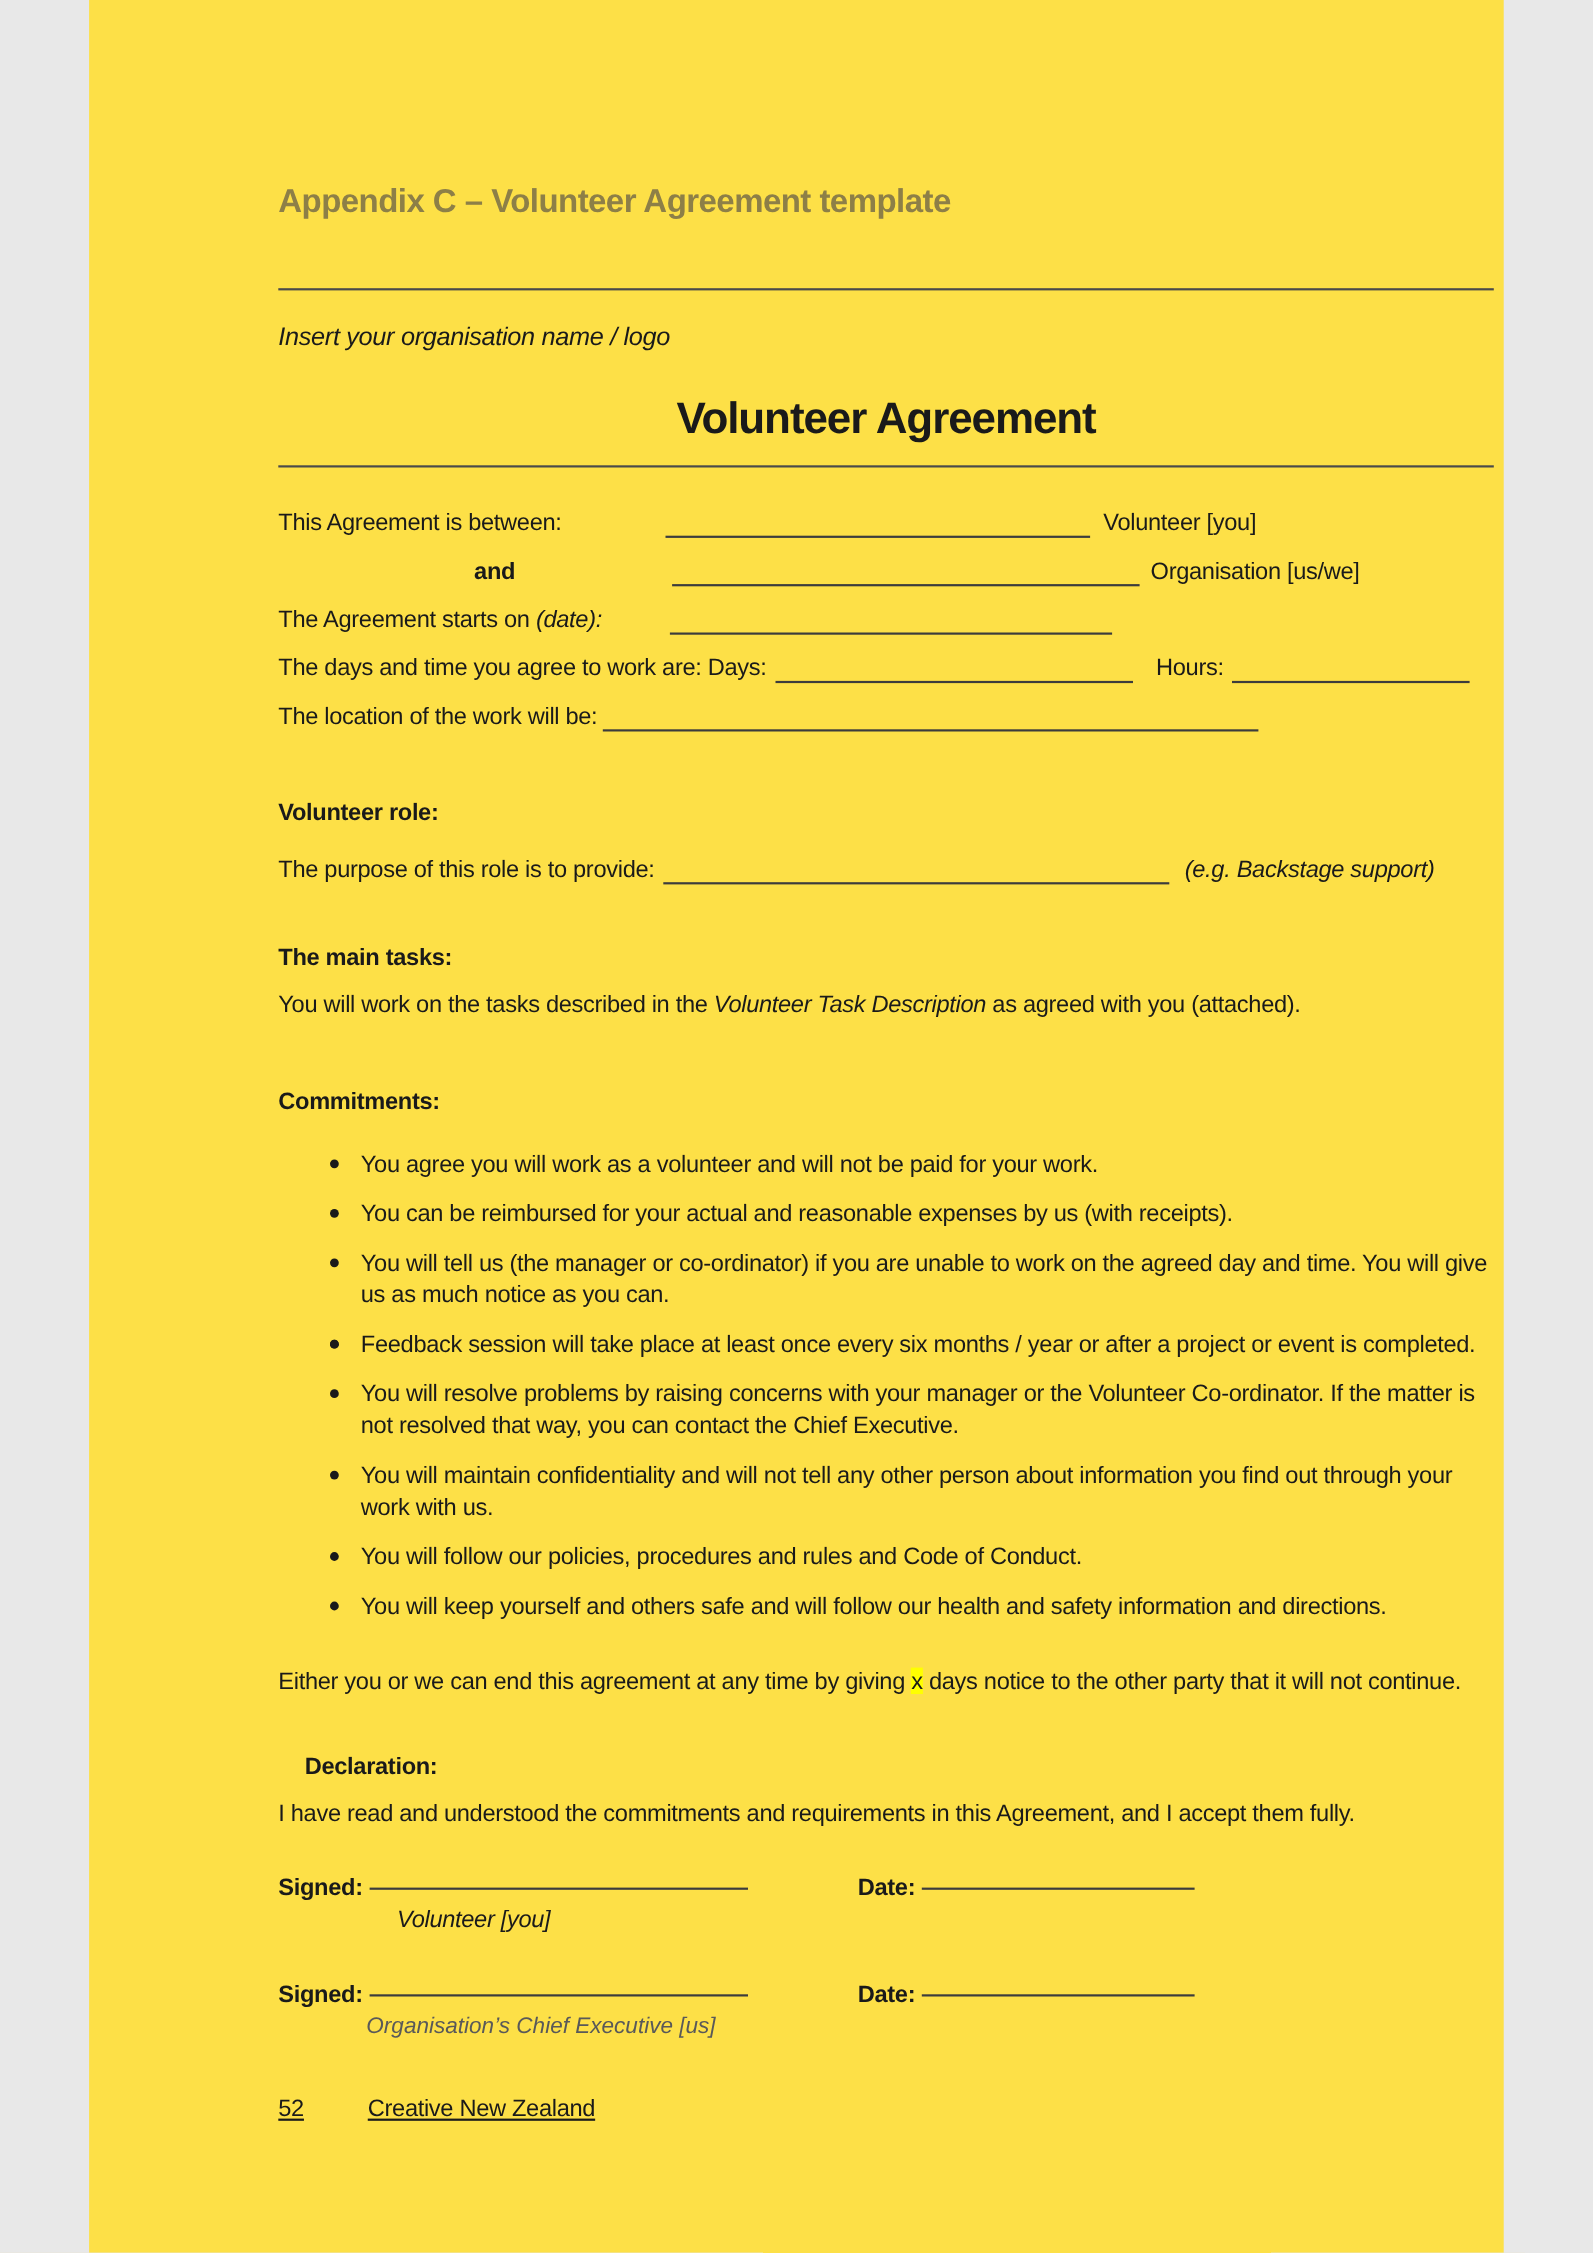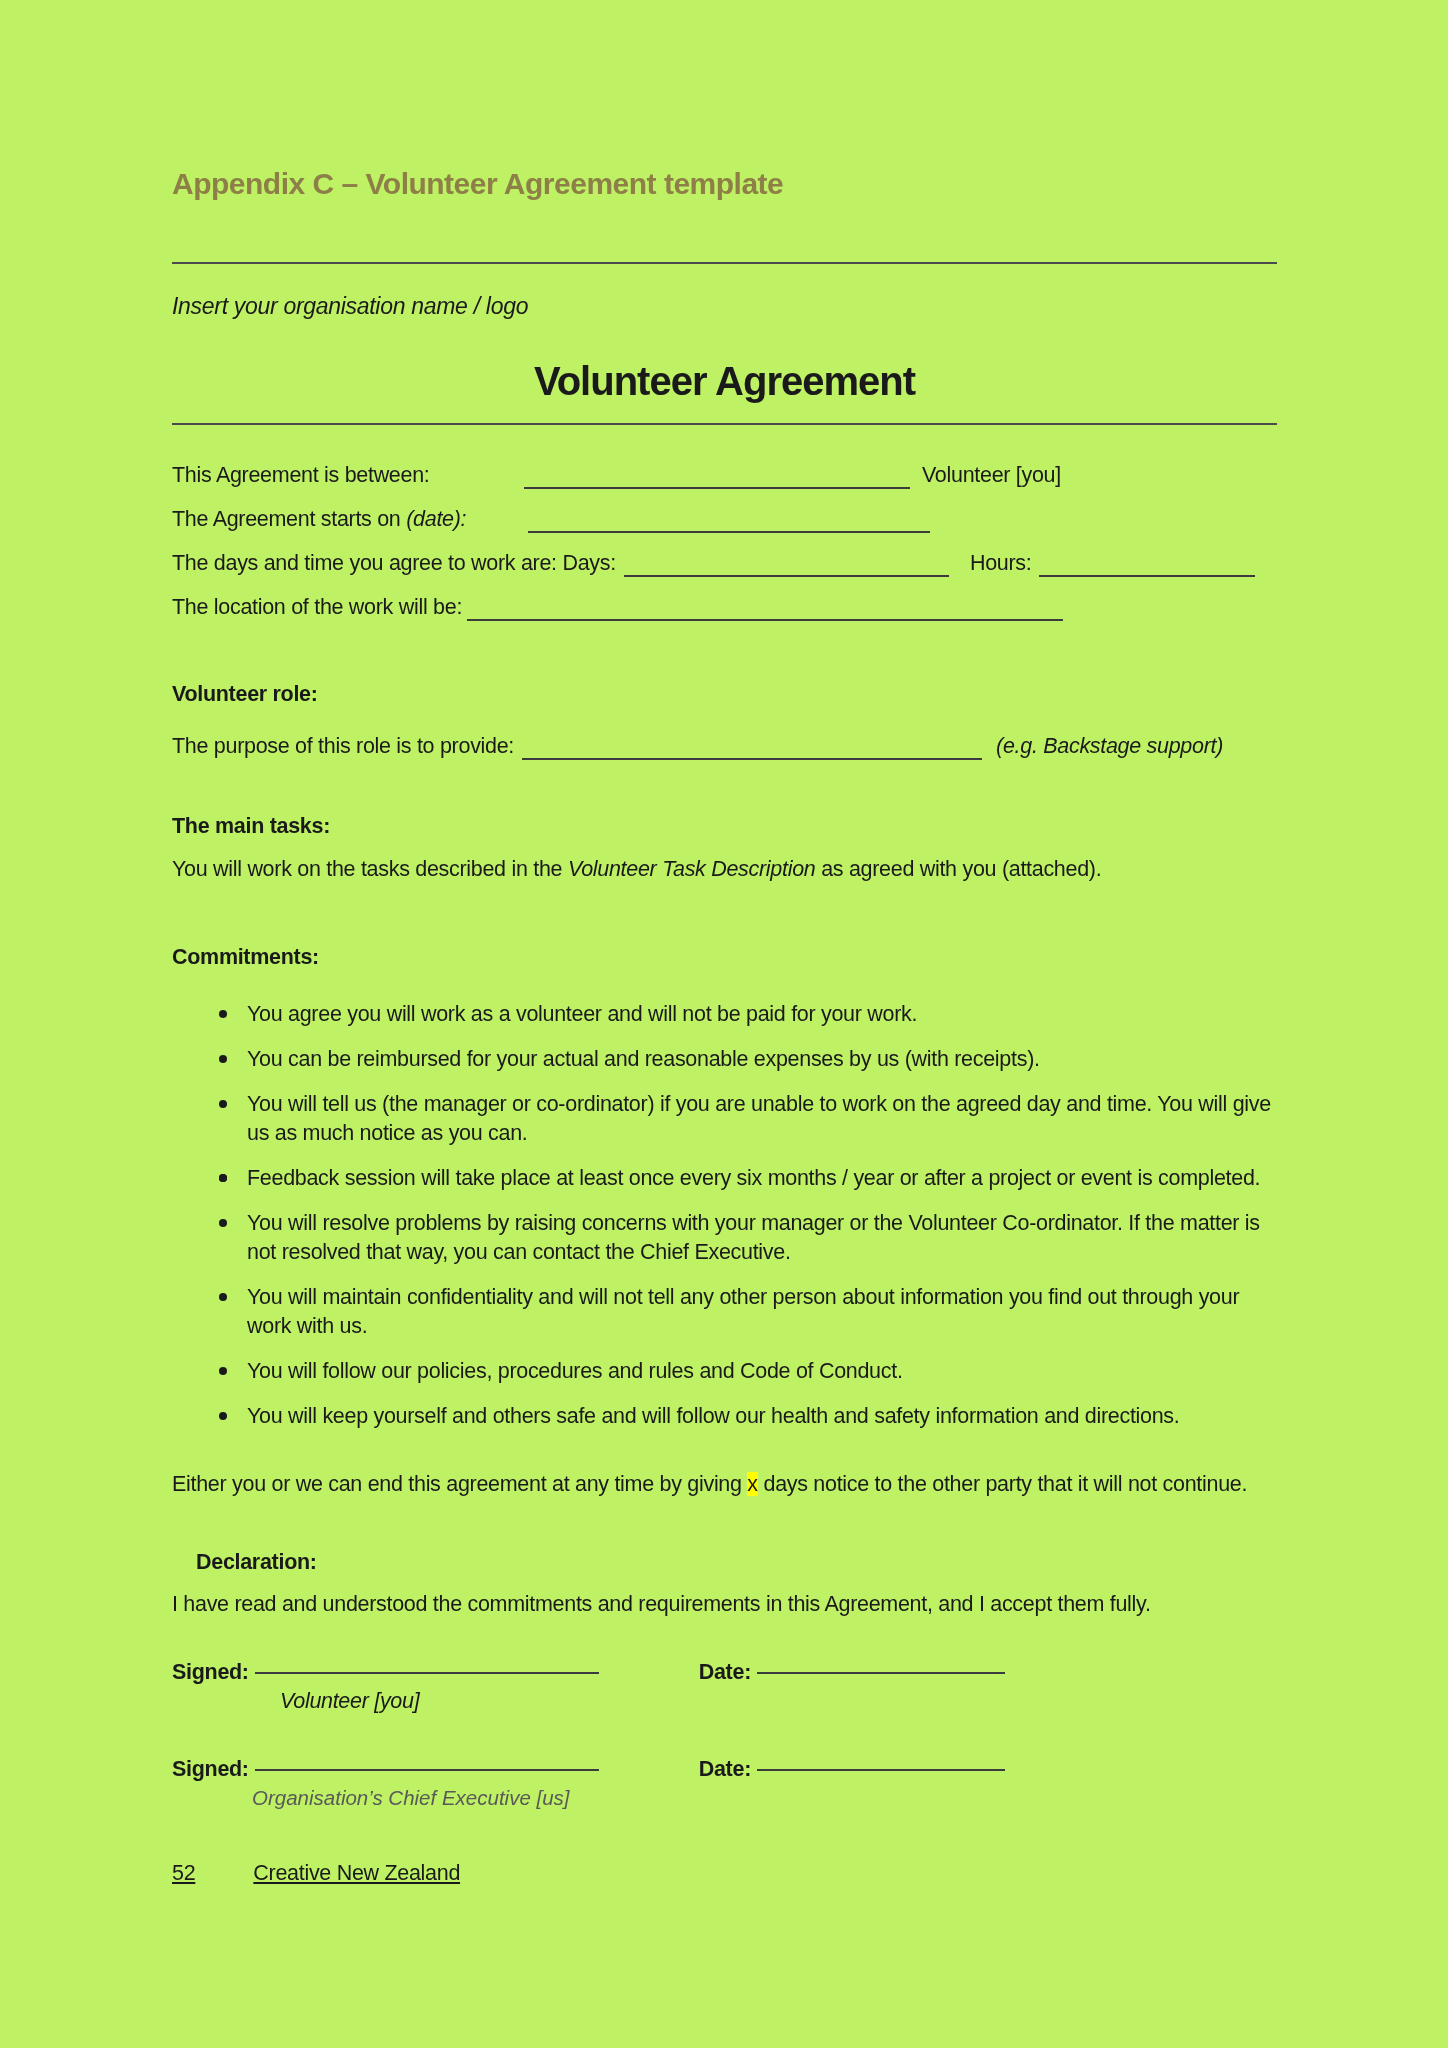--- a/index.html
+++ b/index.html
@@ -3,21 +3,21 @@
 <meta charset="utf-8">
 <style>
   :root{
     --accent:#8d7f47;
     --highlight:#ffff00;
     --rule:#4a4a4a;
   }
   *{margin:0;padding:0;box-sizing:border-box;}
   html,body{background:#e8e8e8;}
   .page{
-    width:1448px;height:2048px;background:#bef264;position:relative;
+    width:1286px;height:2048px;background:#fde047;position:relative;
     font-family:"Liberation Sans","DejaVu Sans",sans-serif;
     color:#1a1a1a;font-size:21.5px;letter-spacing:-0.3px;overflow:hidden;
     margin:0 auto;
   }
   .content{position:absolute;left:172px;top:0;width:1105px;}
 
   .appendix-title{
     margin-top:166px;font-size:30px;font-weight:bold;color:var(--accent);
     letter-spacing:-0.5px;line-height:35px;
   }
@@ -90,20 +90,25 @@
     <div class="rule2"></div>
 
     <div class="fields">
 
       <div class="field-row">
         <span class="lbl-cell-a">This Agreement is between:</span>
         <span class="bl" style="width:386px;"></span>
         <span class="suffix">Volunteer [you]</span>
       </div>
 
+      <div class="field-row">
+        <span class="lbl-cell-b">and</span>
+        <span class="bl" style="width:425px;margin-left:6px;"></span>
+        <span class="suffix" style="margin-left:10px;">Organisation [us/we]</span>
+      </div>
 
       <div class="field-row">
         <span class="lbl-cell-c"><span>The Agreement starts on </span><span class="it">(date):</span></span>
         <span class="bl" style="width:402px;"></span>
       </div>
 
       <div class="field-row">
         <span>The days and time you agree to work are: Days:</span>
         <span class="bl sm-gap" style="width:325px;"></span>
         <span style="margin-left:21px;flex:none;">Hours:</span>

